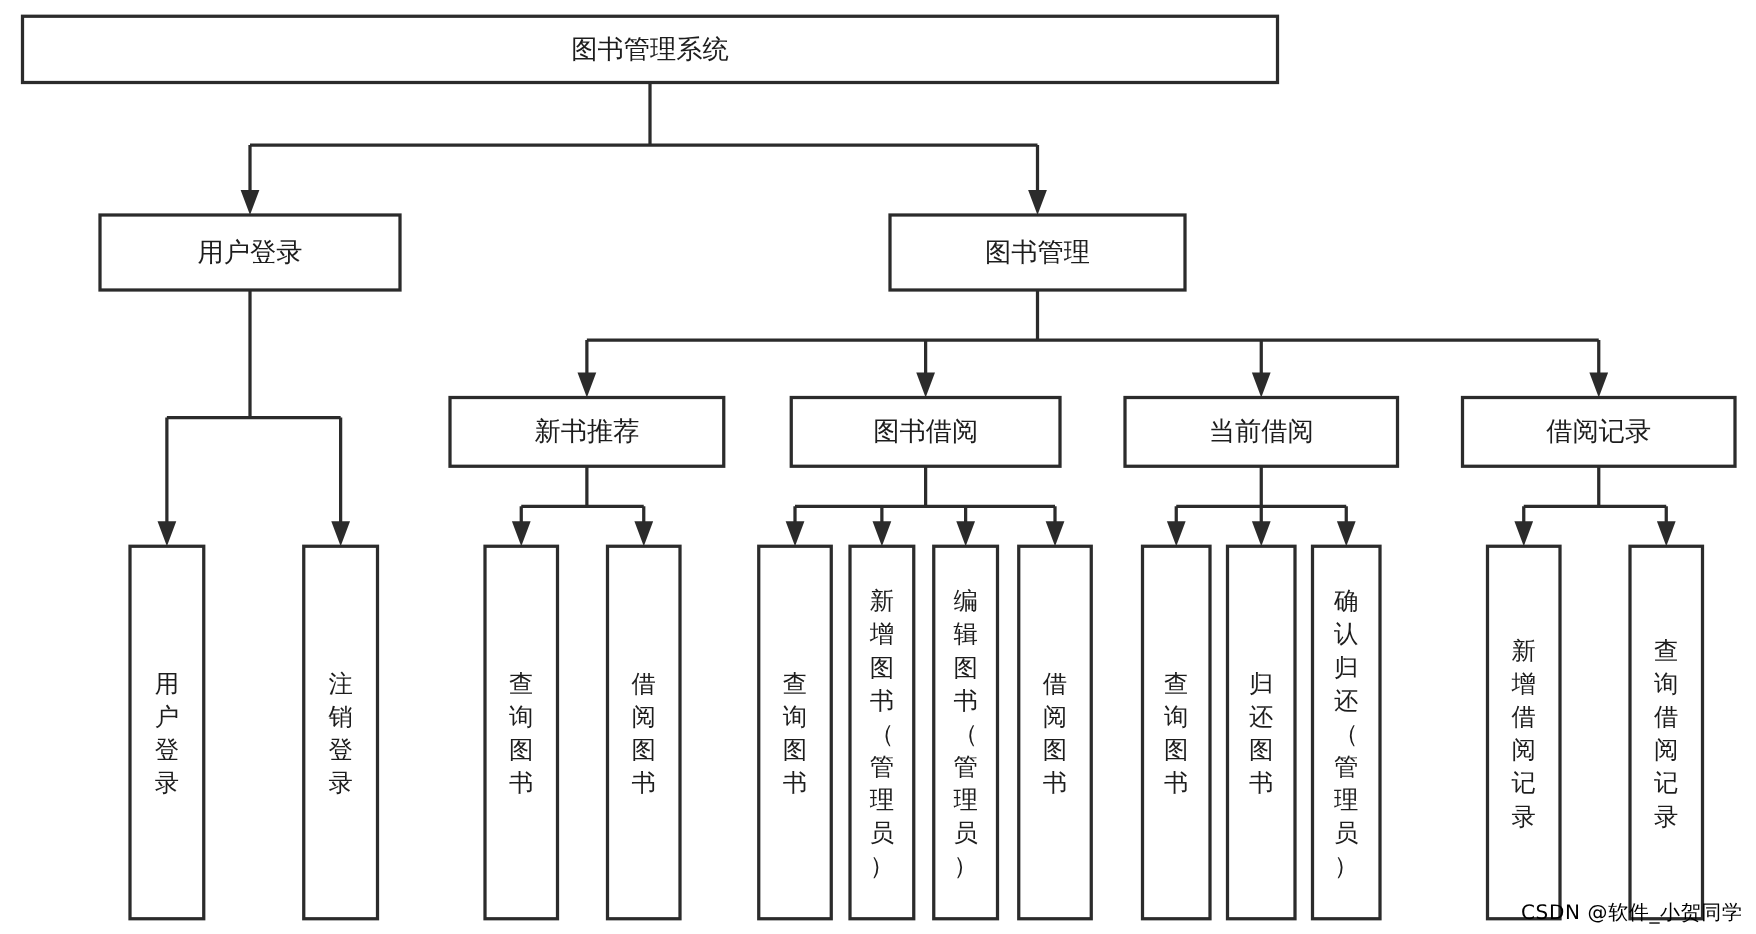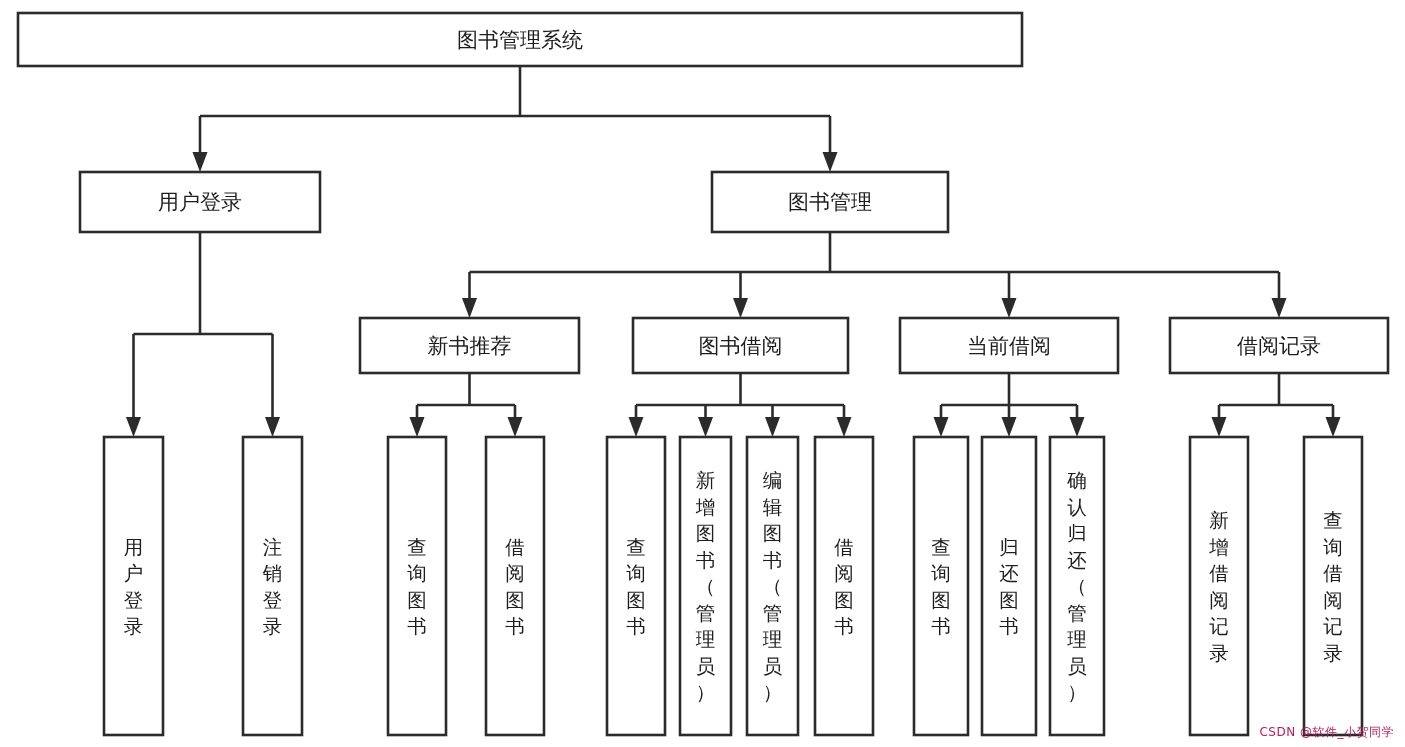--- a/index.html
+++ b/index.html
@@ -54,22 +54,22 @@
     font-family: "DejaVu Sans", "Liberation Sans", sans-serif;
     font-size: 19.5px;
     fill: #1d1d1d;
     text-anchor: middle;
   }
   .watermark-text {
     position: absolute;
     right: 8px;
     bottom: 6px;
     font-family: "DejaVu Sans", "Liberation Sans", sans-serif;
-    font-size: 12px;
-    color: #be185d;
+    font-size: 16px;
+    color: #000000;
     white-space: nowrap;
     letter-spacing: 0.5px;
     user-select: none;
   }
 </style>
 </head>
 <body>
 
 <div id="diagram-root">
 

